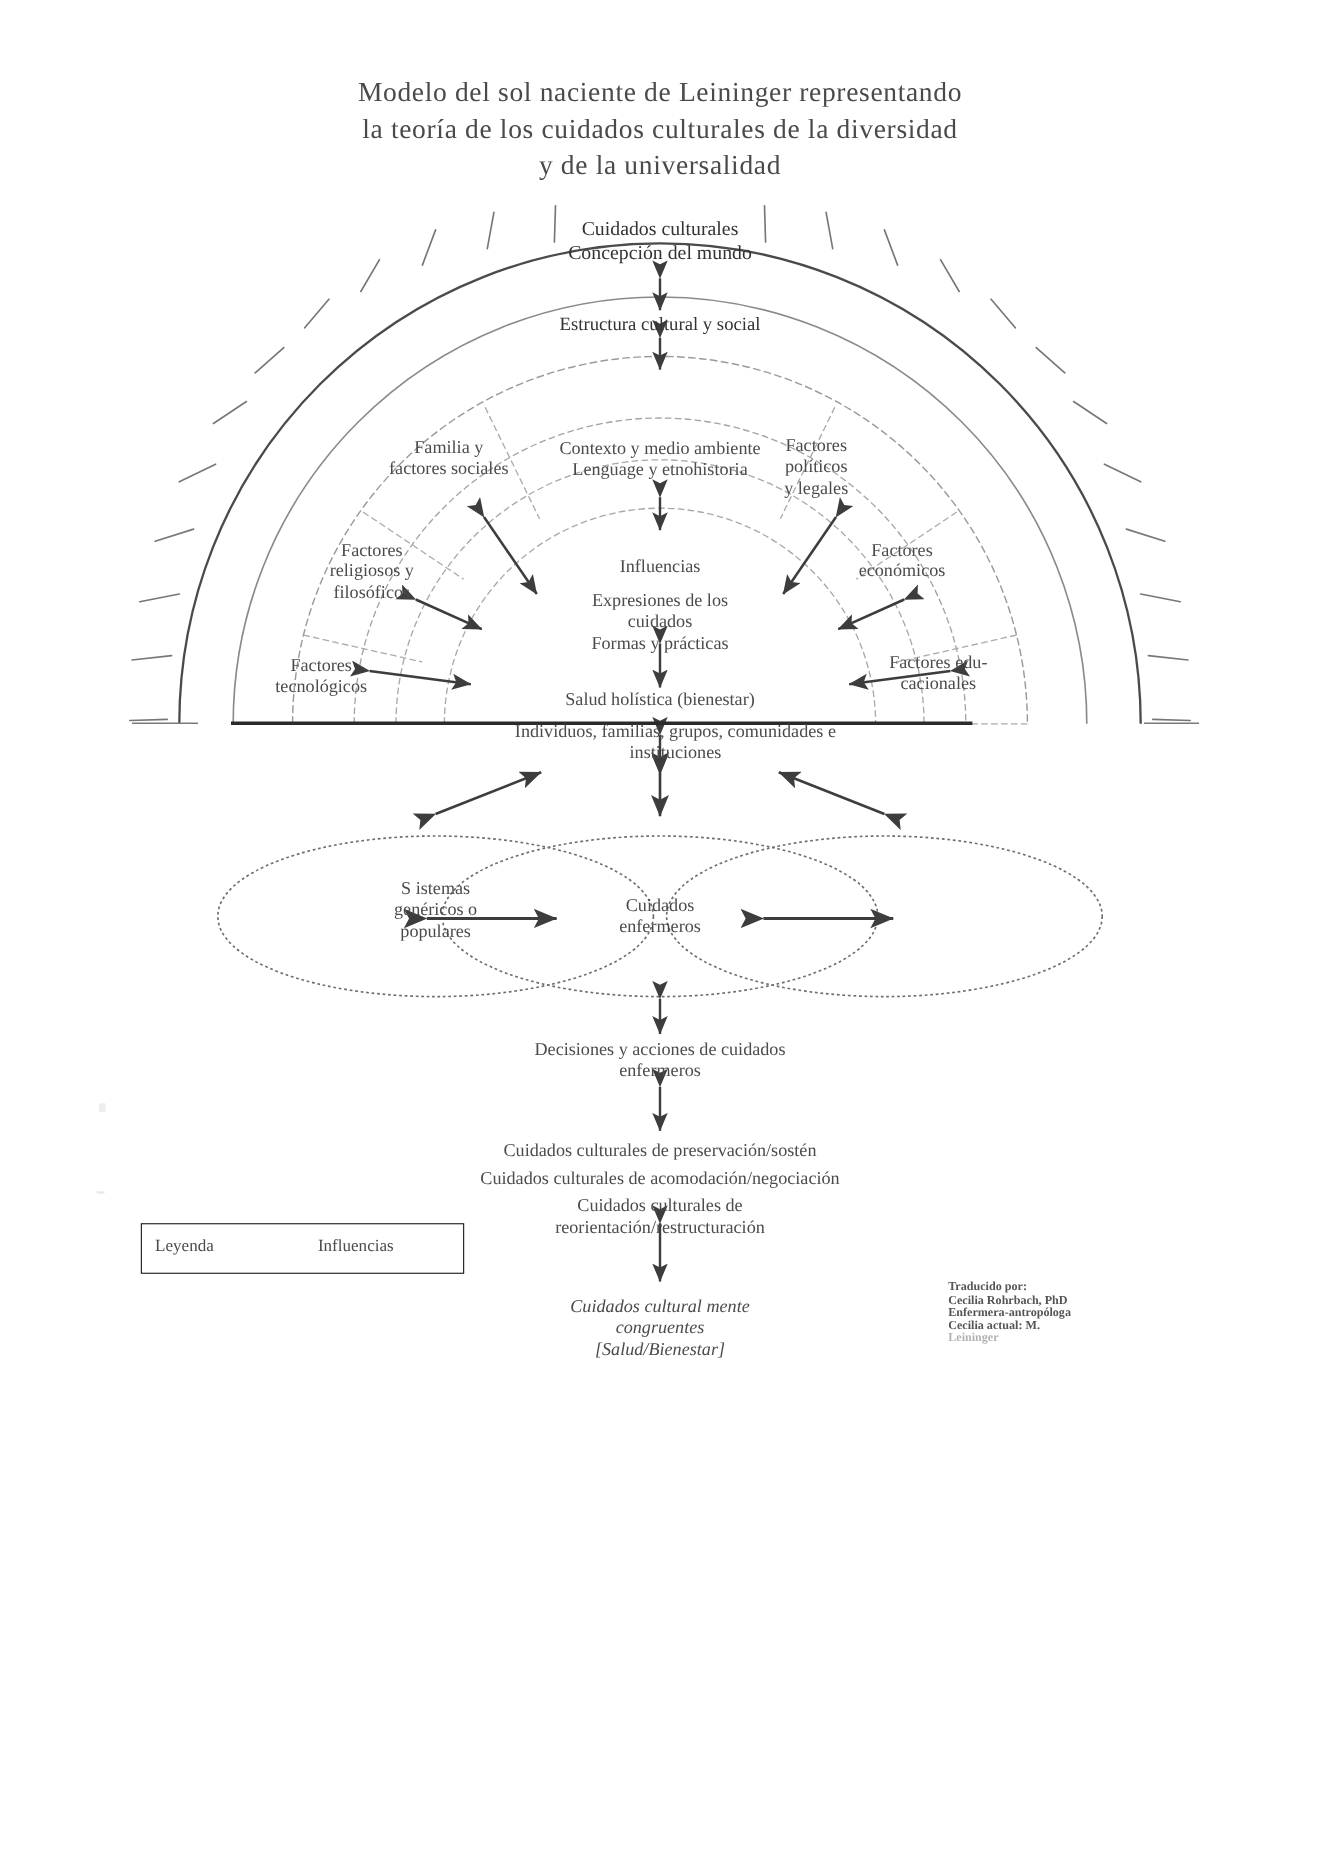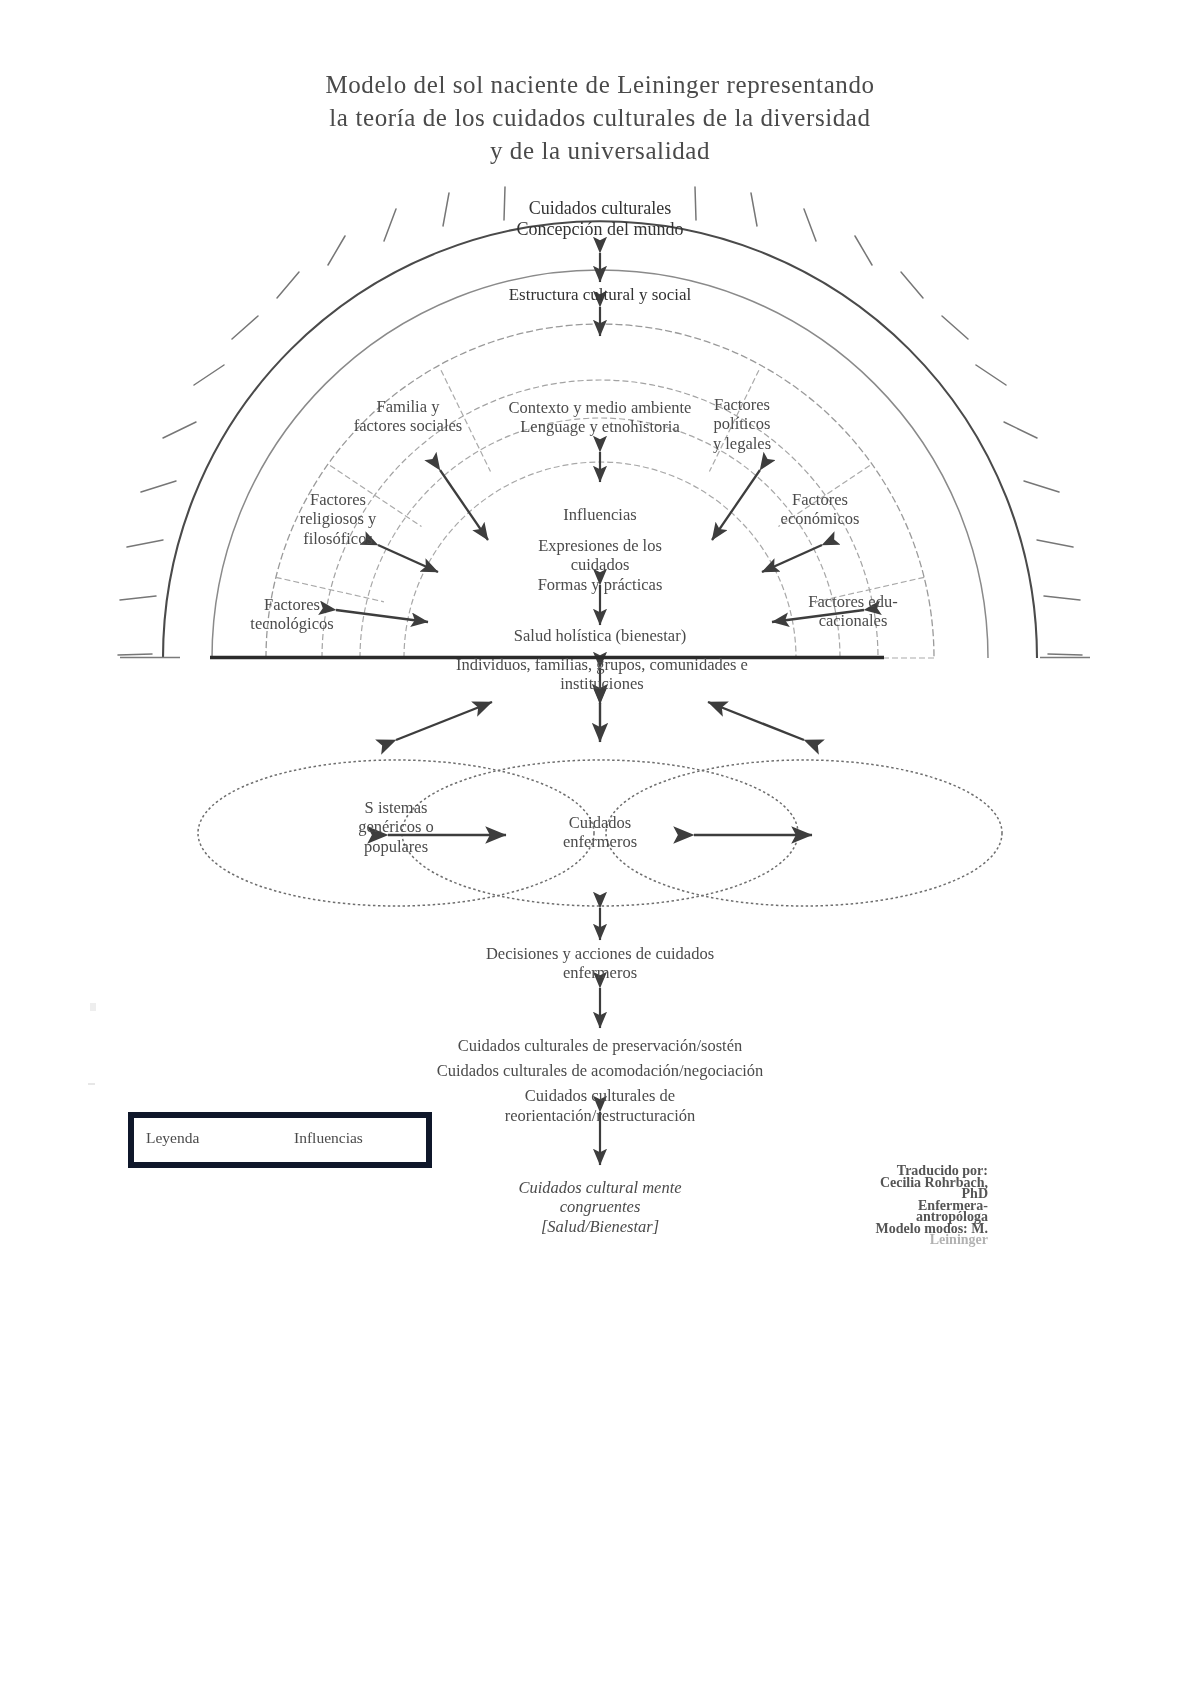--- a/index.html
+++ b/index.html
@@ -30,32 +30,32 @@
   .s18{font-size:18px;}
   .s17{font-size:17px;}
   .s16{font-size:16.5px;}
 
   
   svg.layer{position:absolute;left:0;top:0;width:1200px;height:1698px;overflow:visible;}
 
   
   .legend{
     position:absolute;left:128px;top:1112px;width:292px;height:44px;
-    border:6px solid #0f172a;background:#fff;
+    border:1px solid #0f172a;background:#fff;
   }
   .legend .lg-text{
     position:absolute;top:11px;font-size:15.5px;color:#4b4b4b;
   }
   .legend .lg-left{left:12px;}
   .legend .lg-right{left:160px;}
 
   
   .credit{
     position:absolute;left:862px;top:1165px;width:126px;
-    text-align:right;font-size:14px;line-height:11.5px;
+    text-align:left;font-size:11px;line-height:11.5px;
     color:#555;font-weight:bold;
     font-family:"Liberation Serif","DejaVu Serif",serif;
   }
   .credit .fade{opacity:.45;}
 
   
   .speck{position:absolute;background:#cfcfcf;}
 </style>
 </head>
 <body>
@@ -208,21 +208,21 @@
 cacionales</div>
 
   <div class="lbl s16" style="left:470px;top:505px;width:260px;">Influencias</div>
 
   <div class="lbl s16" style="left:455px;top:536px;width:290px;">Expresiones de los
 cuidados
 Formas y prácticas</div>
 
   <div class="lbl s16" style="left:430px;top:626px;width:340px;">Salud holística (bienestar)</div>
 
-  <div class="lbl s16" style="left:332px;top:655px;width:540px;">Individuos, familias, grupos, comunidades e
+  <div class="lbl s16" style="left:344px;top:655px;width:540px;">Individuos, familias, grupos, comunidades e
 instituciones</div>
 
   <div class="lbl s16" style="left:266px;top:798px;width:260px;">S istemas
 genéricos o
 populares</div>
 
   <div class="lbl s16" style="left:490px;top:813px;width:220px;">Cuidados
 enfermeros</div>
 
 
@@ -240,19 +240,19 @@
 
   <div class="legend">
     <span class="lg-text lg-left">Leyenda</span>
     <span class="lg-text lg-right">Influencias</span>
   </div>
 
   <div class="credit">
     <div>Traducido por:</div>
     <div>Cecilia Rohrbach, PhD</div>
     <div>Enfermera-antropóloga</div>
-    <div>Modelo modos: M.</div>
+    <div>Cecilia actual: M.</div>
     <div class="fade">Leininger</div>
   </div>
 
   <div class="speck" style="left:88px;top:1083px;width:7px;height:2px;opacity:.5;"></div>
   <div class="speck" style="left:90px;top:1003px;width:6px;height:8px;opacity:.35;"></div>
 </div>
 
 </body></html>

